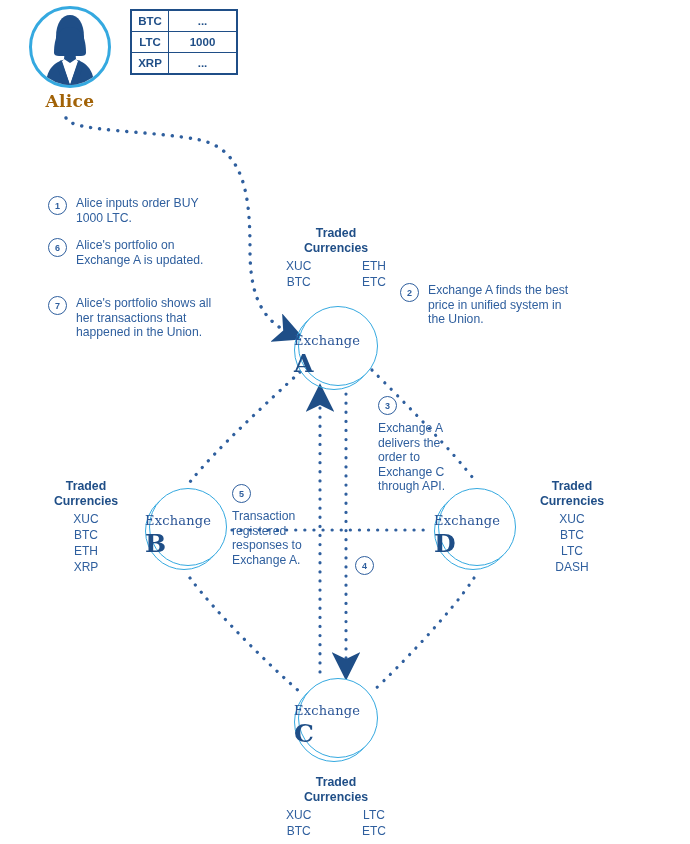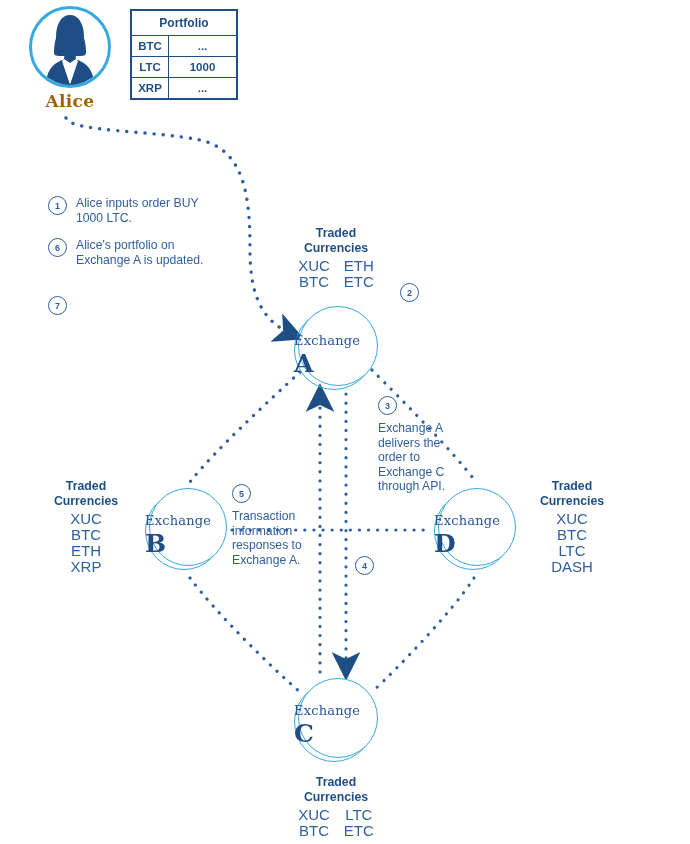--- a/index.html
+++ b/index.html
@@ -57,21 +57,21 @@
   .ring-a{position:absolute;border:1.6px solid #35a9e0;border-radius:50%;box-sizing:border-box;}
   .ring-b{position:absolute;border:1.6px solid #35a9e0;border-radius:50%;box-sizing:border-box;background:#fff;}
   .ex-label{position:absolute;width:100%;font-family:"DejaVu Serif", serif;
     color:#2b5596;}
   .ex-word{font-size:13px;letter-spacing:.2px;}
   .ex-letter{font-size:25px;font-weight:700;color:#1f4e87;}
 
   
   .traded{position:absolute;text-align:center;}
   .traded .tt{font-size:12.3px;font-weight:700;color:#1f4e87;line-height:14.5px;}
-  .traded .cc{font-size:15px;color:#2f5f9e;line-height:16px;margin-top:3px;}
+  .traded .cc{font-size:12px;color:#2f5f9e;line-height:16px;margin-top:3px;justify-content:space-between;}
   .cc-2col{display:flex;justify-content:center;gap:14px;}
   .cc-2col div{text-align:center;}
 </style>
 </head>
 <body>
 
 <div class="stage">
 
   <svg class="wires" viewBox="0 0 690 844">
     <defs>
@@ -125,23 +125,20 @@
           <path d="M22,44 C22,30 26,18 38,18 C50,18 54,30 54,44
                    C54,46 52,47 49,47 L27,47 C24,47 22,46 22,44 Z" fill="#1f4e87"></path>
         </svg>
       </div>
     </div>
     <div class="alice-name">Alice</div>
   </div>
 
   <table id="portfolio">
     <tbody>
-      <tr>
-        <th colspan="2">Portfolio</th>
-      </tr>
       <tr>
         <td class="k">BTC</td>
         <td>...</td>
       </tr>
       <tr>
         <td class="k">LTC</td>
         <td>1000</td>
       </tr>
       <tr>
         <td class="k">XRP</td>
@@ -156,34 +153,36 @@
     <div class="step-txt">Alice inputs order BUY 1000 LTC.</div>
   </div>
 
   <div class="step left" id="step6">
     <div class="bullet">6</div>
     <div class="step-txt">Alice's portfolio on Exchange A is updated.</div>
   </div>
 
   <div class="step left" id="step7">
     <div class="bullet">7</div>
+    <div class="step-txt">Alice's portfolio shows all her transactions that happened in the Union.</div>
   </div>
 
   <div class="step left" id="step2">
     <div class="bullet">2</div>
+    <div class="step-txt">Exchange A finds the best price in unified system in the Union.</div>
   </div>
 
   <div class="step stacked" id="step3">
     <div class="bullet">3</div>
     <div class="step-txt">Exchange A delivers the order to Exchange C through API.</div>
   </div>
 
   <div class="step stacked" id="step5">
     <div class="bullet">5</div>
-    <div class="step-txt">Transaction information responses to Exchange A.</div>
+    <div class="step-txt">Transaction registered responses to Exchange A.</div>
   </div>
 
   <div class="step stacked" id="step4">
     <div class="bullet">4</div>
   </div>
 
   <div class="exchange" style="left:294px;top:306px;width:84px;height:84px;">
     <div class="ex-circle" style="width:84px;height:84px;">
       <div class="ring-a" style="left:0;top:4px;width:80px;height:80px;"></div>
       <div class="ring-b" style="left:4px;top:0;width:80px;height:80px;"></div>

